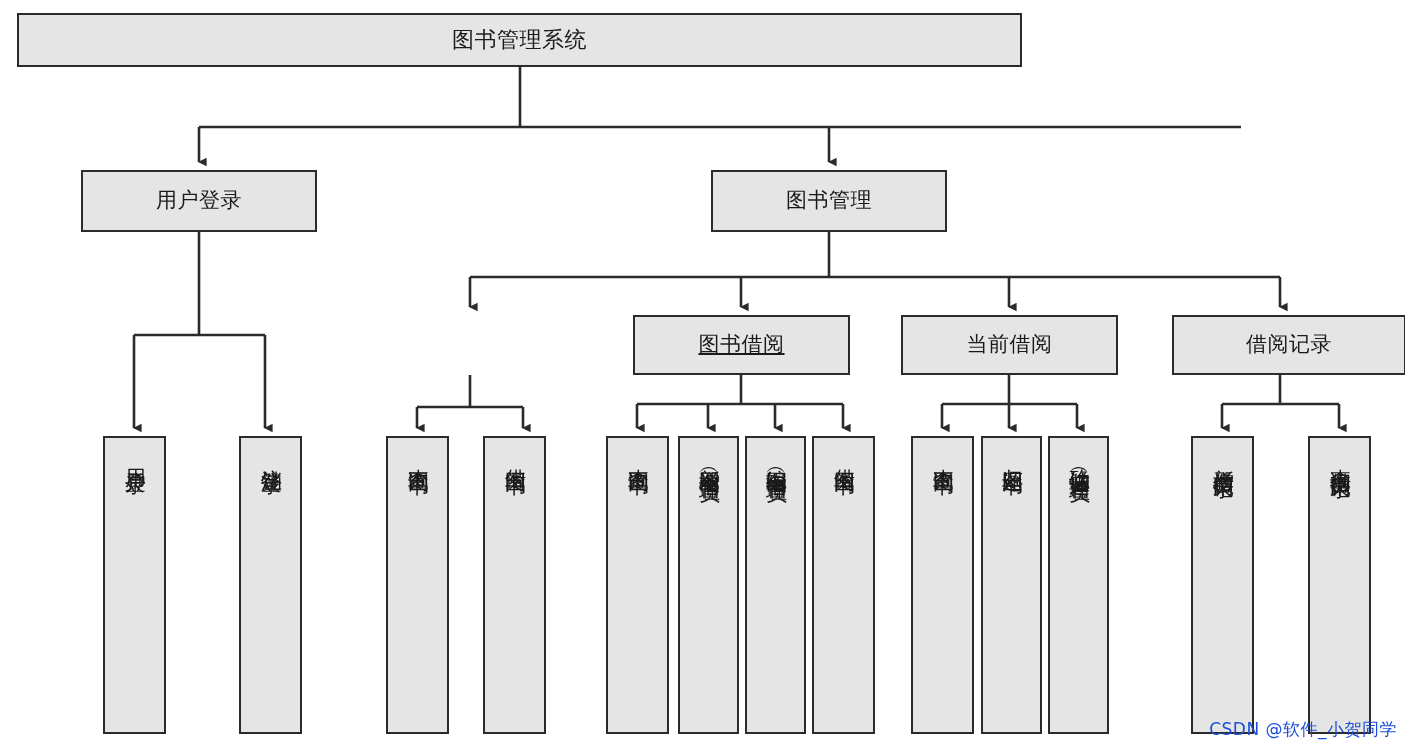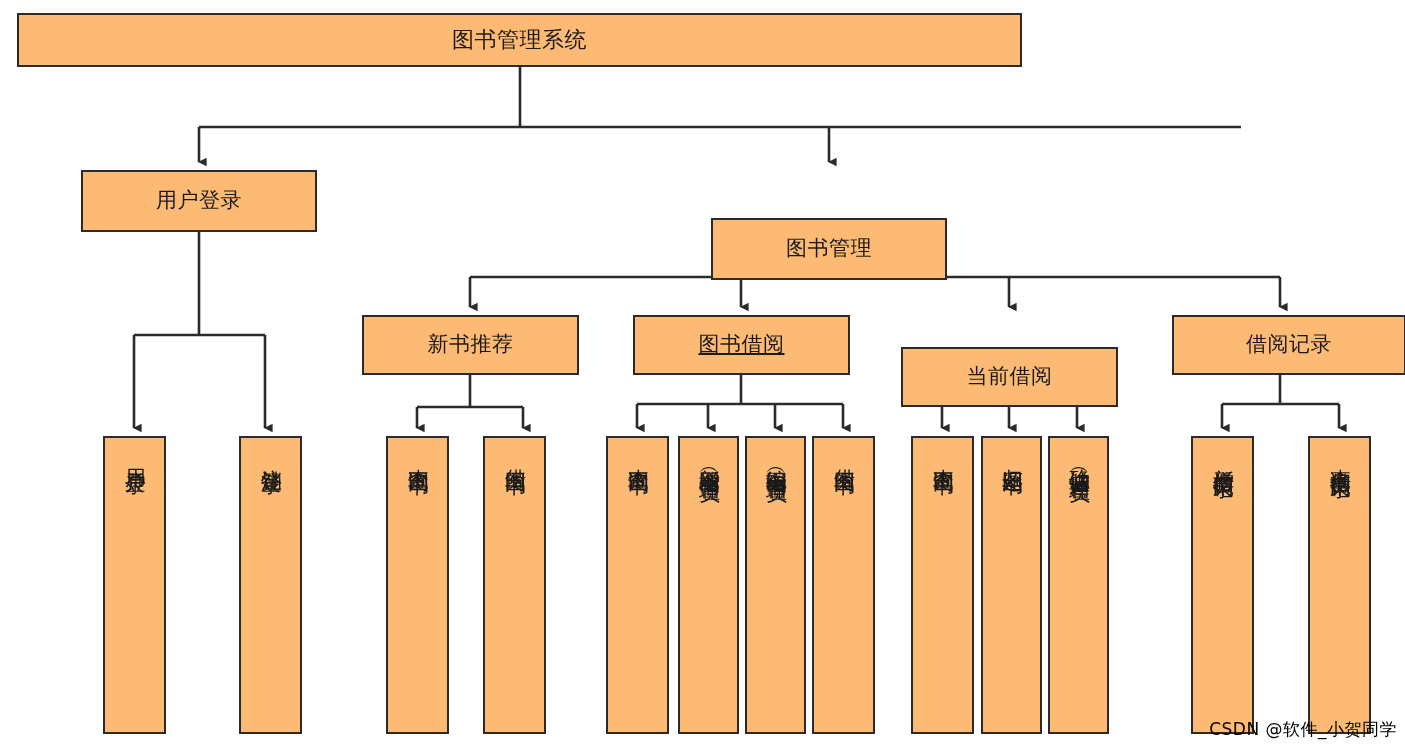--- a/index.html
+++ b/index.html
@@ -23,21 +23,21 @@
     left: 0;
     top: 0;
     width: 1405px;
     height: 747px;
     pointer-events: none;
   }
   .node {
     position: absolute;
     box-sizing: border-box;
     border: 2px solid #2b2b2b;
-    background: #fdba74;
+    background: #e5e5e5;
     color: #1a1a1a;
     display: flex;
     align-items: center;
     justify-content: center;
     text-align: center;
     z-index: 2;
   }
   .node.h {
     font-size: 21px;
     line-height: 1.2;
@@ -58,21 +58,21 @@
     font-size: 21px;
     line-height: 1.04;
     letter-spacing: 2px;
     white-space: nowrap;
   }
   .watermark {
     position: absolute;
     right: 8px;
     bottom: 6px;
     font-size: 17px;
-    color: #000000;
+    color: #1d4ed8;
     letter-spacing: 0.5px;
     z-index: 5;
     white-space: nowrap;
   }
 </style>
 </head>
 <body>
 
 <div id="canvas">
 
@@ -127,31 +127,28 @@
     </g>
   </svg>
 
   <div class="node h root" style="left:17px; top:13px; width:1005px; height:54px;">
     <span>图书管理系统</span>
   </div>
 
   <div class="node h" style="left:81px; top:170px; width:236px; height:62px;">
     <span>用户登录</span>
   </div>
-  <div class="node h" style="left:711px; top:170px; width:236px; height:62px;margin-top:48px;">
+  <div class="node h" style="left:711px; top:170px; width:236px; height:62px;">
     <span>图书管理</span>
   </div>
 
-  <div class="node h" style="left:362px; top:315px; width:217px; height:60px;">
-    <span>新书推荐</span>
-  </div>
   <div class="node h" style="left:633px; top:315px; width:217px; height:60px;text-decoration:underline;">
     <span>图书借阅</span>
   </div>
-  <div class="node h" style="left:901px; top:315px; width:217px; height:60px;margin-top:32px;">
+  <div class="node h" style="left:901px; top:315px; width:217px; height:60px;">
     <span>当前借阅</span>
   </div>
   <div class="node h" style="left:1172px; top:315px; width:234px; height:60px;">
     <span>借阅记录</span>
   </div>
 
   <div class="node v" style="left:103px; top:436px; width:63px; height:298px;">
     <span class="vtext">用户登录</span>
   </div>
   <div class="node v" style="left:239px; top:436px; width:63px; height:298px;">

